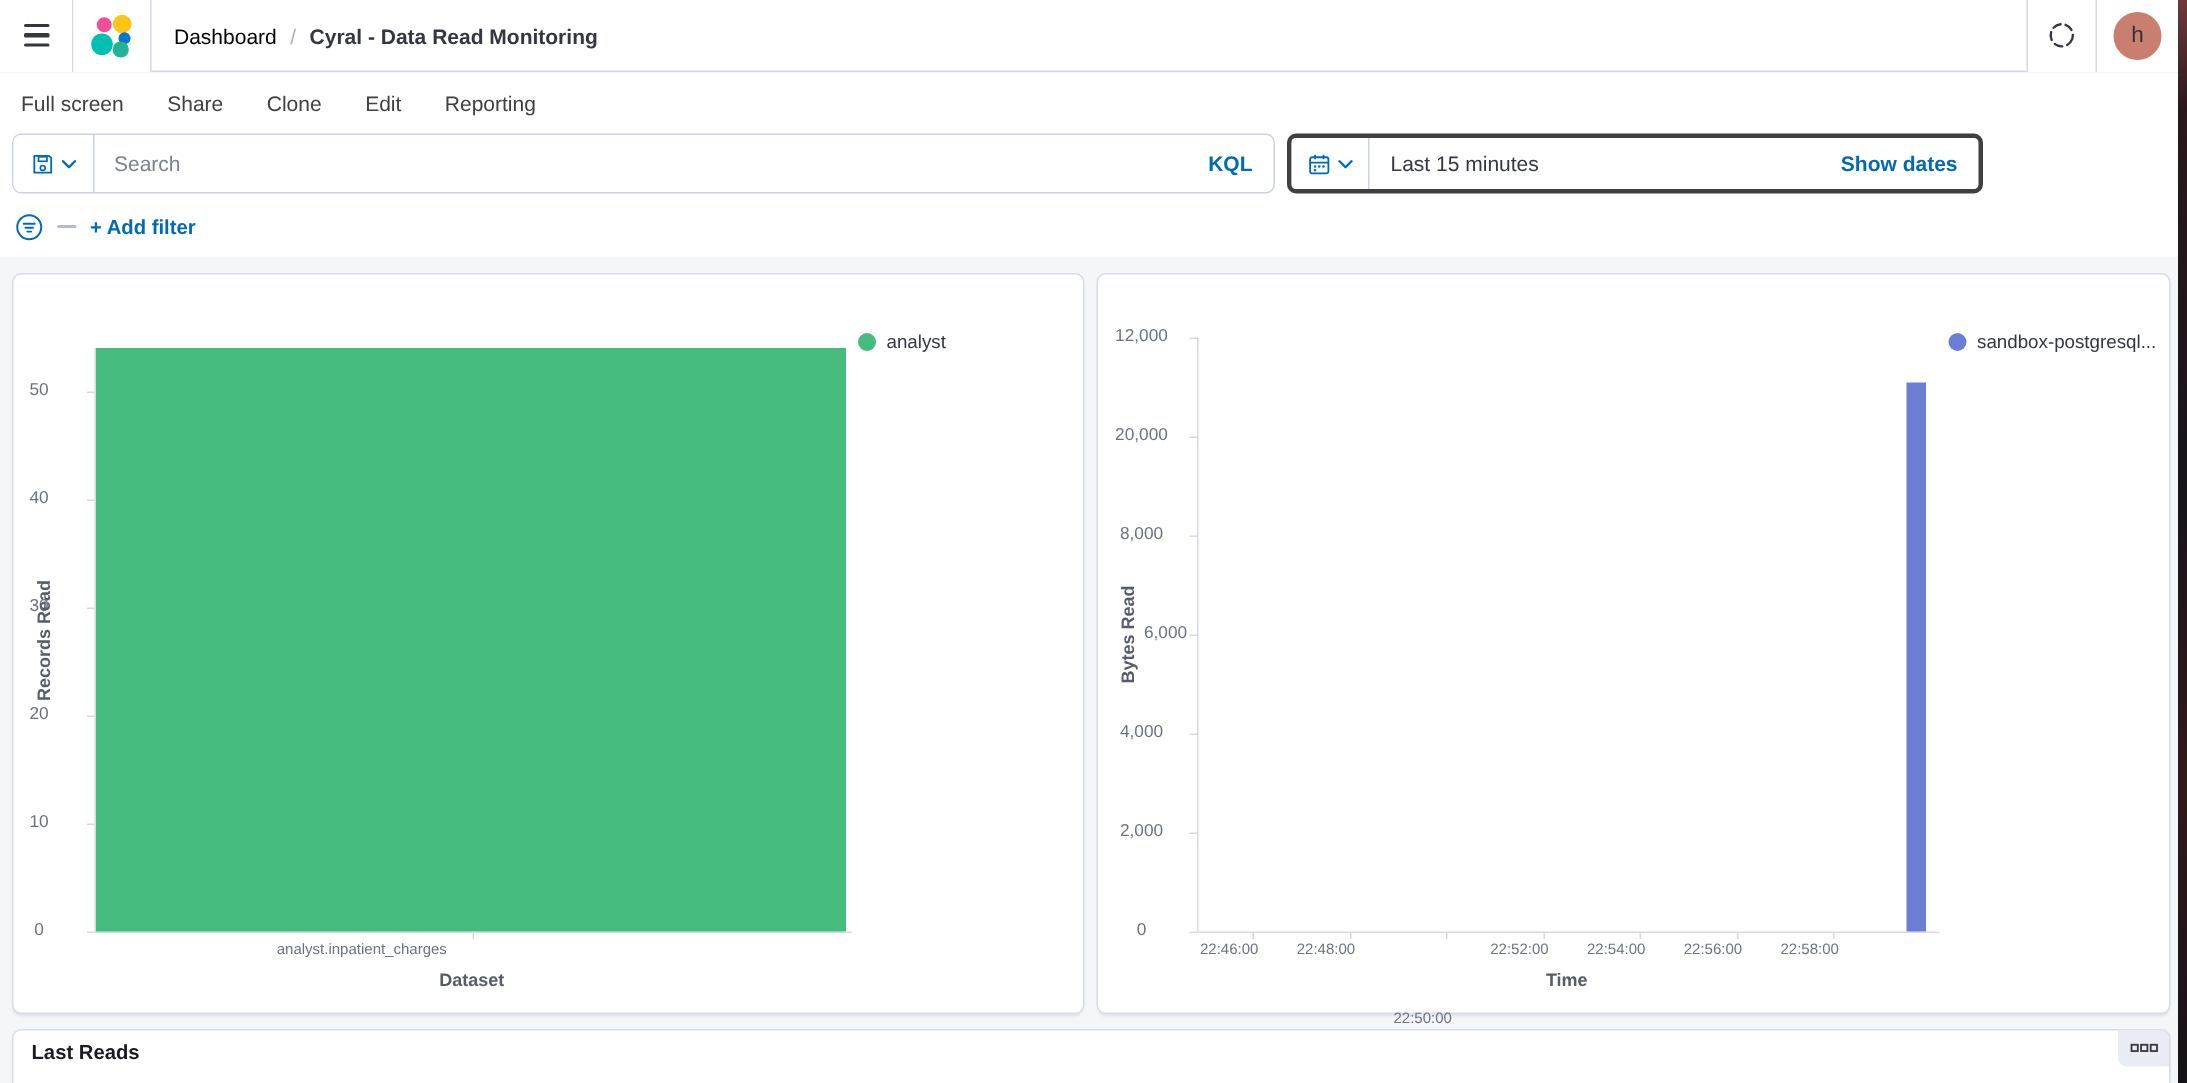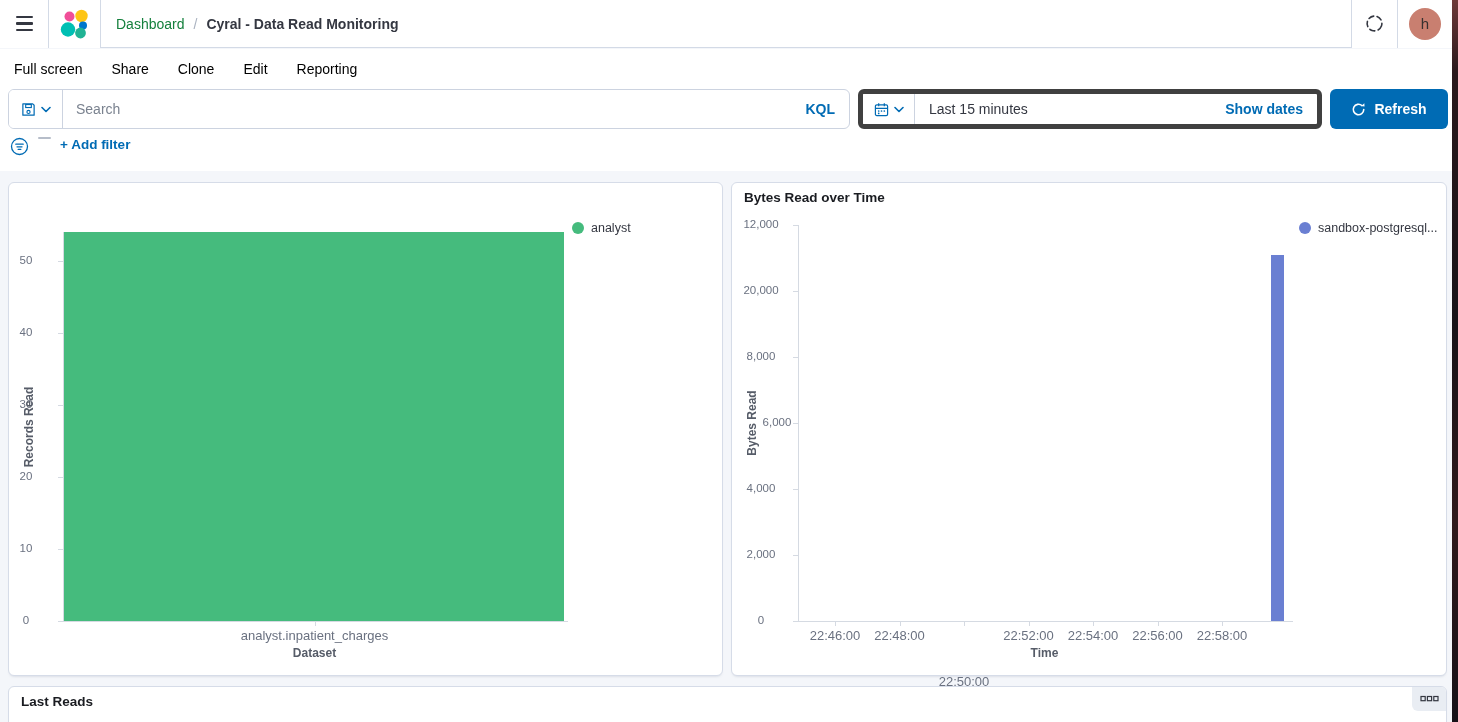--- a/index.html
+++ b/index.html
@@ -14,73 +14,73 @@
 
   
   .topbar { position:absolute; top:0; left:0; width:1452px; height:48px;
     background:#fff; border-bottom:1px solid #d3dae6; display:flex; align-items:center; }
   .nav-cell { height:48px; display:flex; align-items:center; justify-content:center; background:#fff; border:none; cursor:pointer; }
   .hamburger-cell { width:49px; border-right:1px solid #d3dae6; }
   .hamburger { display:flex; flex-direction:column; gap:4px; }
   .hamburger span { display:block; width:17px; height:2.2px; background:#343741; border-radius:1px; }
   .logo-cell { width:52px; border-right:1px solid #d3dae6; }
   .breadcrumb { margin-left:15px; display:flex; align-items:center; gap:9px; font-size:14px; }
-  .crumb-root { color:#15803d; cursor:pointer; }
+  .crumb-root { color:#000000; cursor:pointer; }
   .crumb-sep { color:#aab2c0; }
   .crumb-title { color:#343741; font-weight:700; }
   .topbar-spacer { flex:1; }
   .help-cell { width:46px; border-left:1px solid #d3dae6; }
   .avatar-cell { width:55px; border-left:1px solid #d3dae6; }
   .avatar { width:32px; height:32px; border-radius:50%; background:#c97f70;
     display:flex; align-items:center; justify-content:center; font-size:15px; color:#37302f; }
 
   .chrome-bg { position:absolute; top:49px; left:0; width:1452px; height:122px; background:#fff; }
 
   .menurow { position:absolute; top:49px; left:0; width:1452px; height:39px;
     display:flex; align-items:center; padding-left:9px; gap:19px; background:#fff; }
-  .menu-link { font-size:14px; color:#000000; background:none; border:none; cursor:pointer; padding:4px 5px; }
+  .menu-link { font-size:14px; color:#404040; background:none; border:none; cursor:pointer; padding:4px 5px; }
 
   
   .queryrow { position:absolute; top:89px; left:8px; width:1440px; height:40px; display:flex;border-radius:10px; }
   .querygroup { display:flex; width:842px; height:40px; background:#fff;
     border:1px solid #ccd3e0; border-radius:6px; overflow:hidden; }
   .save-btn { width:54px; height:100%; display:flex; align-items:center; justify-content:center; gap:5px;
     background:#fff; border:none; border-right:1px solid #ccd3e0; cursor:pointer; }
   .search-input { flex:1; border:none; outline:none; padding:0 13px; font-size:14px; color:#343741; background:transparent; }
   .search-input::placeholder { color:#7a828f; opacity:1; }
   .kql-btn { padding:0 14px; background:none; border:none; font-size:14px; font-weight:600; color:#006bb4; cursor:pointer; }
   .datepicker { display:flex; align-items:center; width:464px; height:40px; margin-left:8px;
-    background:#fff; border:5px solid #404040; border-radius:6px; overflow:hidden; }
+    background:#fff; border:3px solid #404040; border-radius:6px; overflow:hidden; }
   .cal-btn { width:52px; height:100%; display:flex; align-items:center; justify-content:center; gap:5px;
     background:#fff; border:none; border-right:1px solid #ccd3e0; cursor:pointer; }
   .time-range { flex:1; padding:0 14px; font-size:14px; color:#343741; cursor:pointer; }
   .show-dates-btn { padding:0 14px; background:none; border:none; font-size:14px; font-weight:600; color:#006bb4; cursor:pointer; }
   .refresh-btn { width:118px; height:40px; margin-left:8px; background:#006bb4; border:none; border-radius:6px;
     color:#fff; font-size:14px; font-weight:600; display:flex; align-items:center; justify-content:center; gap:8px; cursor:pointer; }
 
   
-  .filterrow { position:absolute; top:137px; left:10px; height:28px; display:flex; align-items:flex-start; gap:9px; }
+  .filterrow { position:absolute; top:137px; left:10px; height:28px; display:flex; align-items:center; gap:9px; }
   .filter-dash { width:13px; height:2px; background:#b6bdc9; border-radius:1px; }
   .add-filter-btn { background:none; border:none; font-size:13.5px; font-weight:600; color:#006bb4; cursor:pointer; }
 
   
   .panel { position:absolute; background:#fff; border:1px solid #d6dce8; border-radius:6px;
     box-shadow:0 2px 2px -1px rgba(152,162,179,.25); }
   .panel-left   { left:8px;   top:182px; width:715px;  height:494px; }
   .panel-right  { left:731px; top:182px; width:716px;  height:494px; }
   .panel-bottom { left:8px;   top:686px; width:1439px; height:56px; }
   .panel-title { padding:7px 12px 0 12px; font-size:13.5px; font-weight:700; color:#1a1c21; }
   .panel-options-btn { position:absolute; top:0; right:0; width:34px; height:24px; background:#e9edf3;
     border:none; border-radius:0 5px 0 6px; display:flex; align-items:center; justify-content:center; cursor:pointer; }
 
   
   .chart { position:absolute; inset:0; }
   .axisline { position:absolute; background:#d5dae2; }
   .ytick { position:absolute; text-align:center; font-size:11.5px; color:#6a7180; }
-  .xtick { position:absolute; text-align:center; font-size:13px; color:#6a7180; white-space:nowrap; }
+  .xtick { position:absolute; font-size:10px; color:#6a7180; white-space:nowrap; }
   .axtitle { position:absolute; font-size:12px; font-weight:700; color:#565c68; text-align:center; }
   .ylabel { transform:translate(-50%,-50%) rotate(-90deg); white-space:nowrap; }
   .bar { position:absolute; cursor:pointer; }
   .legend { position:absolute; top:38px; }
   .legend-item { display:flex; align-items:center; gap:7px; cursor:pointer; }
   .legend-dot { width:12px; height:12px; border-radius:50%; flex:0 0 auto; }
   .legend-label { font-size:12.5px; color:#343741; max-width:142px; overflow:hidden; text-overflow:ellipsis; white-space:nowrap; }
 
   .window-edge { position:absolute; top:0; right:0; width:6px; height:722px; z-index:50;
     background:linear-gradient(180deg,#6e3a39 0%,#2a191c 10%,#181419 45%,#301a1c 72%,#161218 100%); }
@@ -160,27 +160,20 @@
           <circle cx="5" cy="12.2" r=".9" fill="#006bb4"></circle>
       </svg>
       <svg width="10" height="7" viewBox="0 0 10 7">
         <path d="M1 1.5l4 4 4-4" fill="none" stroke="#006bb4" stroke-width="1.6" stroke-linecap="round" stroke-linejoin="round"></path>
       </svg>
     </button>
     <div class="time-range">Last 15 minutes</div>
     <button class="show-dates-btn">Show dates</button>
   </div>
 
-  <button class="refresh-btn">
-    <svg width="15" height="15" viewBox="0 0 16 16">
-      <path d="M13.6 8a5.6 5.6 0 1 1-1.9-4.2" fill="none" stroke="#fff" stroke-width="1.7" stroke-linecap="round"></path>
-      <path d="M14.2 1.2l.2 3.6-3.5-.5z" fill="#fff"></path>
-    </svg>
-    <span>Refresh</span>
-  </button>
 </div>
 
 <div class="filterrow">
   <svg width="19" height="19" viewBox="0 0 19 19" style="cursor:pointer">
     <circle cx="9.5" cy="9.5" r="8" fill="none" stroke="#006bb4" stroke-width="1.3"></circle>
     <line x1="5.8" y1="7.2" x2="13.2" y2="7.2" stroke="#006bb4" stroke-width="1.3" stroke-linecap="round"></line>
     <line x1="7" y1="9.8" x2="12" y2="9.8" stroke="#006bb4" stroke-width="1.3" stroke-linecap="round"></line>
     <line x1="8.2" y1="12.4" x2="10.8" y2="12.4" stroke="#006bb4" stroke-width="1.3" stroke-linecap="round"></line>
   </svg>
   <span class="filter-dash"></span>
@@ -211,21 +204,20 @@
       <div class="legend" style="left: 563px;">
         <div class="legend-item">
           <div class="legend-dot" style="background: rgb(69, 187, 125);"></div>
           <div class="legend-label">analyst</div>
         </div>
       </div>
     </div>
 </section>
 
 <section class="panel panel-right">
-  <h3 class="panel-title">Bytes Read over Time</h3>
   <div class="chart">
       <div class="axisline" style="left: 66px; top: 42px; width: 1px; height: 396px;"></div>
       <div class="axisline" style="left: 66px; top: 438px; width: 495px; height: 1px;"></div>
       <div class="axisline" style="left: 61px; top: 438px; width: 5px; height: 1px;"></div>
       <div class="ytick" style="left: 0px; top: 431px; width: 58px;">0</div>
       <div class="axisline" style="left: 61px; top: 372px; width: 5px; height: 1px;"></div>
       <div class="ytick" style="left: 0px; top: 365px; width: 58px;">2,000</div>
       <div class="axisline" style="left: 61px; top: 306px; width: 5px; height: 1px;"></div>
       <div class="ytick" style="left: 0px; top: 299px; width: 58px;">4,000</div>
       <div class="axisline" style="left: 61px; top: 240px; width: 5px; height: 1px;"></div>

